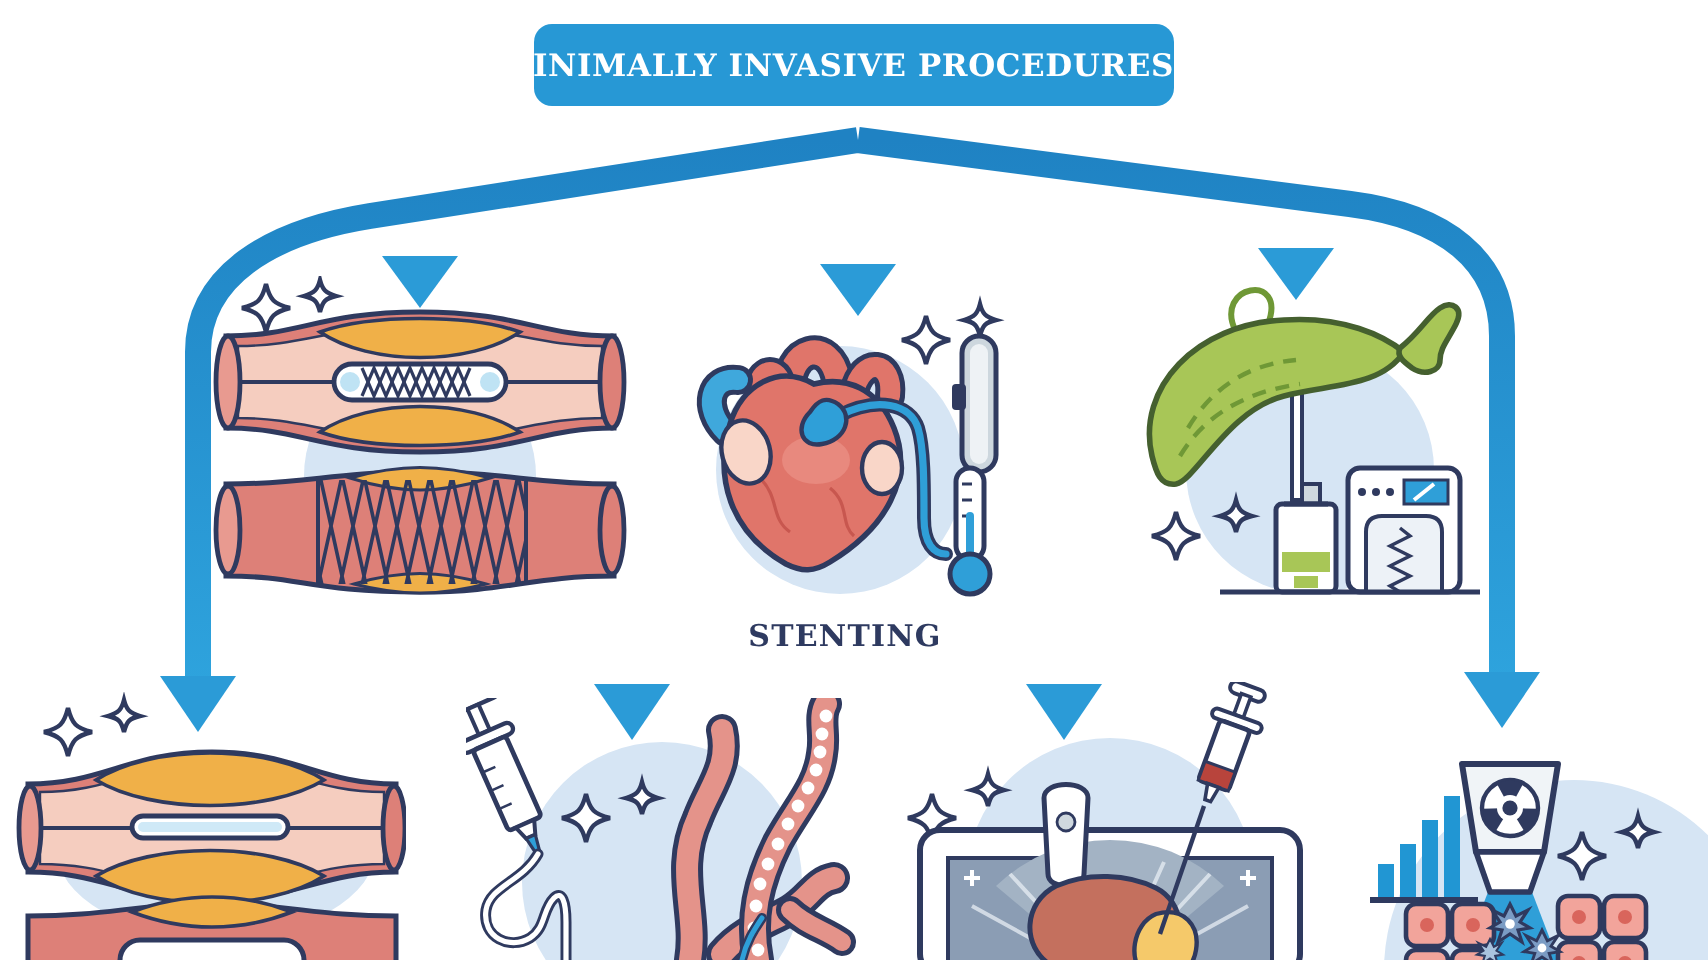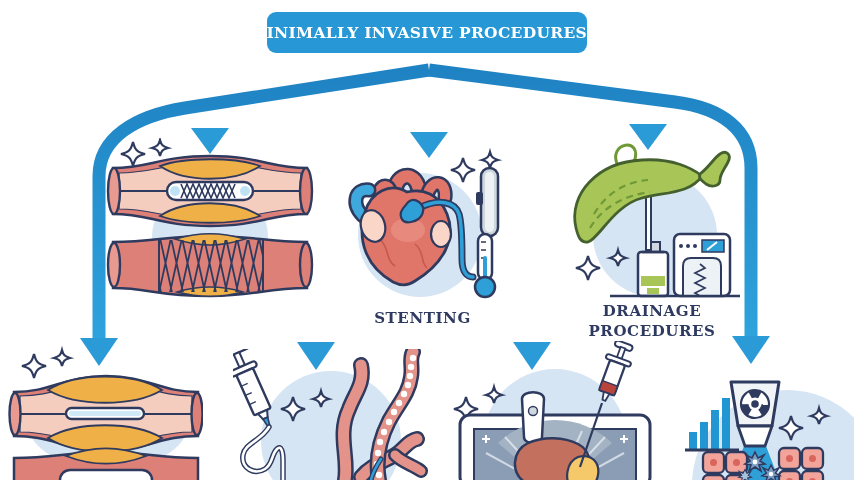--- a/index.html
+++ b/index.html
@@ -167,24 +167,20 @@
       <path d="M32,72 C44,52 62,40 86,38 M28,86 C40,66 60,54 88,50" stroke="#6f9836" stroke-width="2.2" fill="none" stroke-dasharray="7,5"></path>
     </g>
     <path d="M48,154 H178" stroke="#2f3a5f" stroke-width="2.5"></path>
     <g fill="#ffffff" stroke="#2f3a5f" stroke-width="2.2">
       <path d="M26,114 C28,122 30,124 38,126 C30,128 28,130 26,138 C24,130 22,128 14,126 C22,124 24,122 26,114 Z"></path>
       <path d="M56,108 C57.3,113 58.7,114.4 64,116 C58.7,117.2 57.3,118.6 56,124 C54.7,118.6 53.3,117.2 48,116 C53.3,114.4 54.7,113 56,108 Z"></path>
     </g>
   </svg>
 
   <div id="label-ablation" class="abs node-label">STENTING</div>
-  <div id="label-drainage" class="abs node-label">
-    <span style="display:block">DRAINAGE</span>
-    <span style="display:block">PROCEDURES</span>
-  </div>
 
   <svg class="abs illus" style="left:8px;top:346px;" width="195" height="134" viewBox="0 0 195 134">
     <ellipse cx="100" cy="78" rx="80" ry="45" fill="#d6e5f4"></ellipse>
     <g fill="#ffffff" stroke="#2f3a5f" stroke-width="2.2">
       <path d="M26,8 C28,16 30,18 38,20 C30,22 28,24 26,32 C24,24 22,22 14,20 C22,18 24,16 26,8 Z"></path>
       <path d="M54,4 C55.3,9 56.7,10.4 62,12 C56.7,13.2 55.3,14.6 54,20 C52.7,14.6 51.3,13.2 46,12 C51.3,10.4 52.7,9 54,4 Z"></path>
     </g>
     <g>
       <path d="M6,46 C44,46 56,30 98,30 C140,30 152,46 190,46 L190,90 C152,90 140,104 98,104 C56,104 44,90 6,90 Z" fill="#dd8078" stroke="#2f3a5f" stroke-width="2.5"></path>
       <path d="M12,50 C48,50 60,36 98,36 C136,36 148,50 184,50 L184,86 C148,86 136,98 98,98 C60,98 48,86 12,86 Z" fill="#f5cdbf" stroke="#2f3a5f" stroke-width="1.2"></path>

